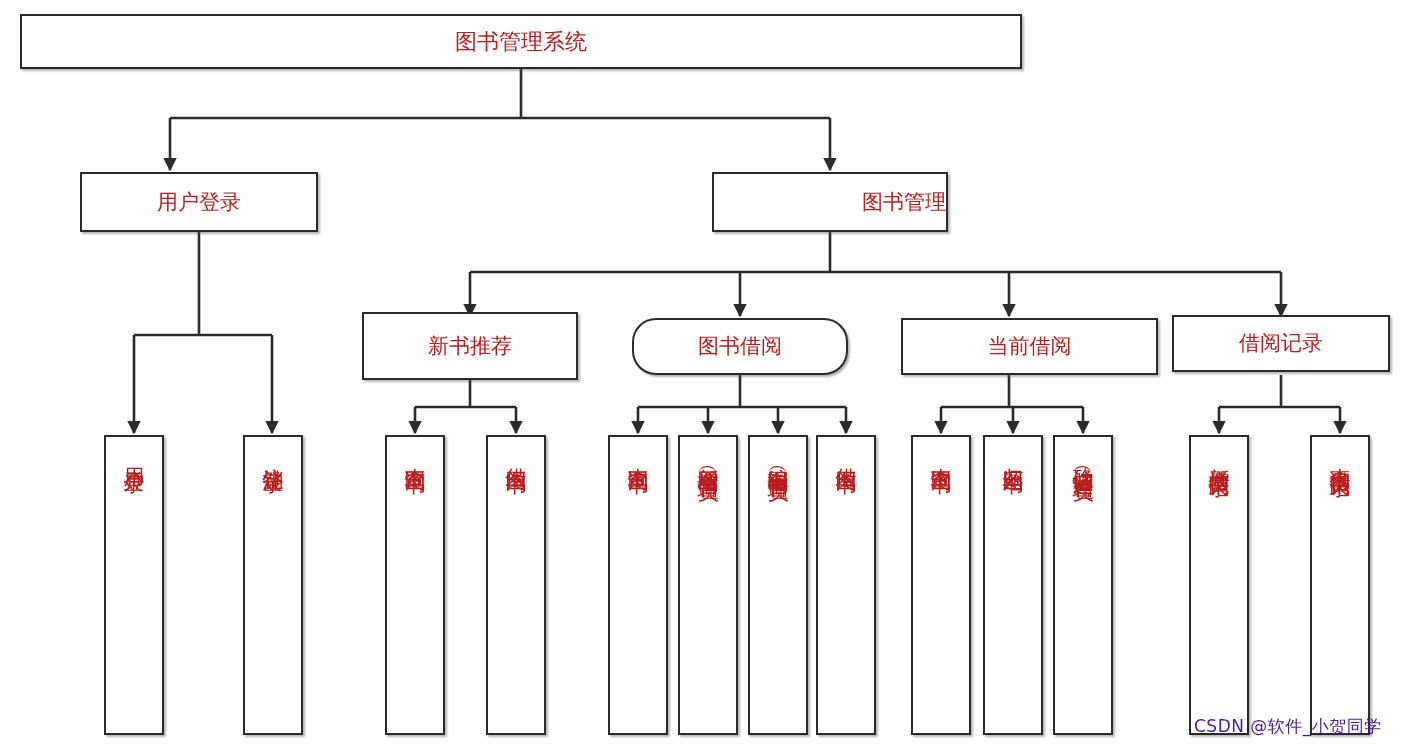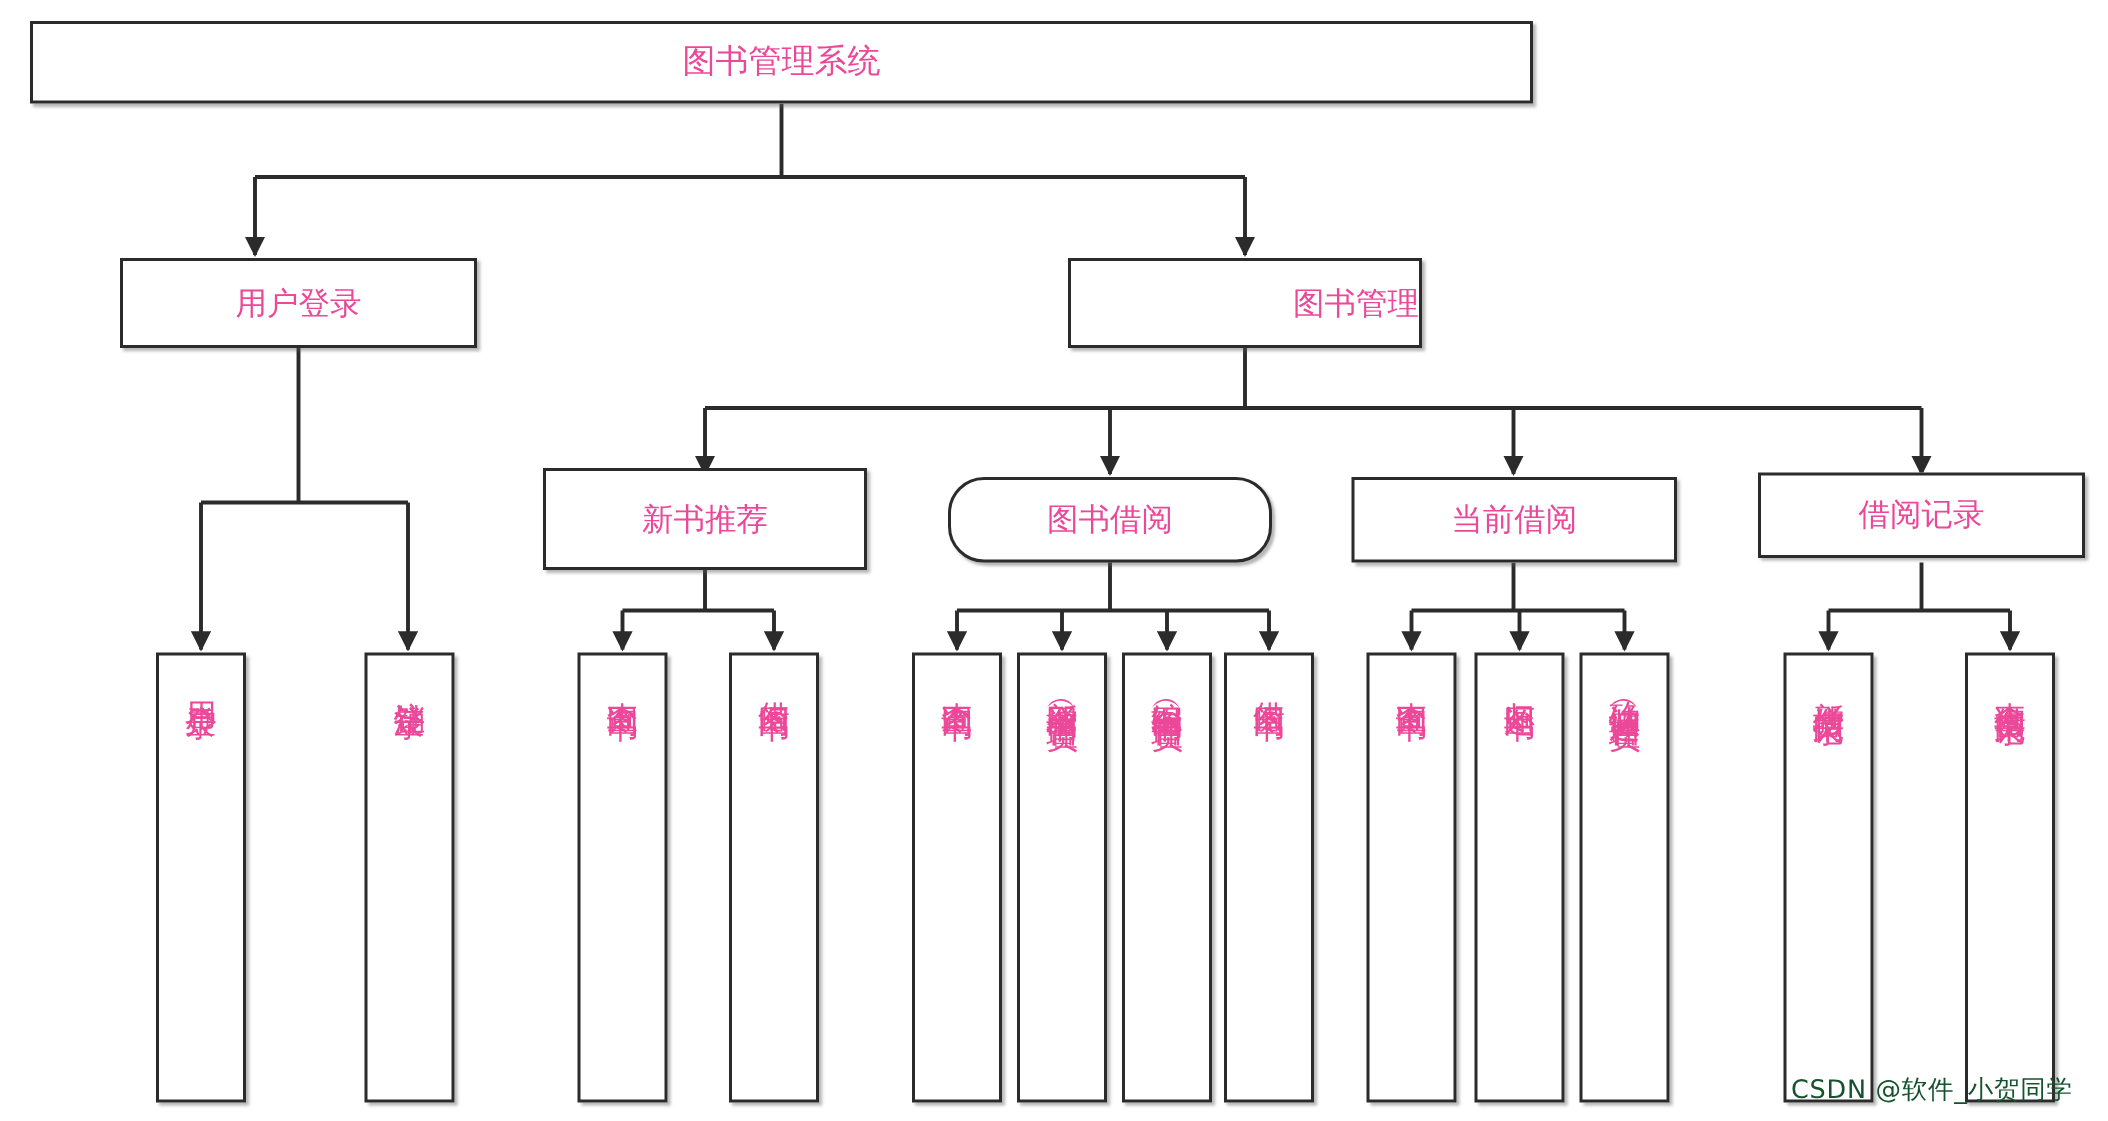--- a/index.html
+++ b/index.html
@@ -27,21 +27,21 @@
   }
   .node {
     position: absolute;
     box-sizing: border-box;
     background: #ffffff;
     border: 2px solid #2b2b2b;
     box-shadow: 2px 2px 2px rgba(90,90,90,0.45);
     display: flex;
     align-items: center;
     justify-content: center;
-    color: #ec4899;
+    color: #b91c1c;
     z-index: 2;
   }
   .node-label {
     display: block;
     text-align: center;
     line-height: 1.18;
     white-space: nowrap;
   }
   .node.horiz .node-label {
     font-size: 21px;
@@ -58,21 +58,21 @@
     text-orientation: upright;
     font-size: 21px;
     letter-spacing: 2px;
     line-height: 1.05;
     white-space: pre-line;
     max-height: 272px;
   }
   .watermark {
     position: absolute;
     font-size: 17px;
-    color: #14532d;
+    color: #4c1d95;
     white-space: nowrap;
     z-index: 5;
     letter-spacing: 0.5px;
   }
 </style>
 </head>
 <body>
 
 <div id="diagram-canvas">
 
@@ -139,21 +139,21 @@
         <span class="node-label">图书管理</span>
       </div>
     </div>
   <div id="level3-layer">
       <div class="node horiz" style="left: 362px; top: 312px; width: 216px; height: 68px;">
         <span class="node-label">新书推荐</span>
       </div>
       <div class="node horiz" style="left: 632px; top: 318px; width: 216px; height: 57px; border-radius: 24px;">
         <span class="node-label">图书借阅</span>
       </div>
-      <div class="node horiz" style="left: 901px; top: 318px; width: 217px; height: 57px;">
+      <div class="node horiz" style="left: 901px; top: 318px; width: 257px; height: 57px;">
         <span class="node-label">当前借阅</span>
       </div>
       <div class="node horiz" style="left: 1172px; top: 315px; width: 218px; height: 57px;">
         <span class="node-label">借阅记录</span>
       </div>
     </div>
   <div id="leaf-layer">
       <div class="node leaf" style="left: 104px; top: 435px; width: 60px; height: 300px;">
         <span class="node-label">用户登录</span>
       </div>

